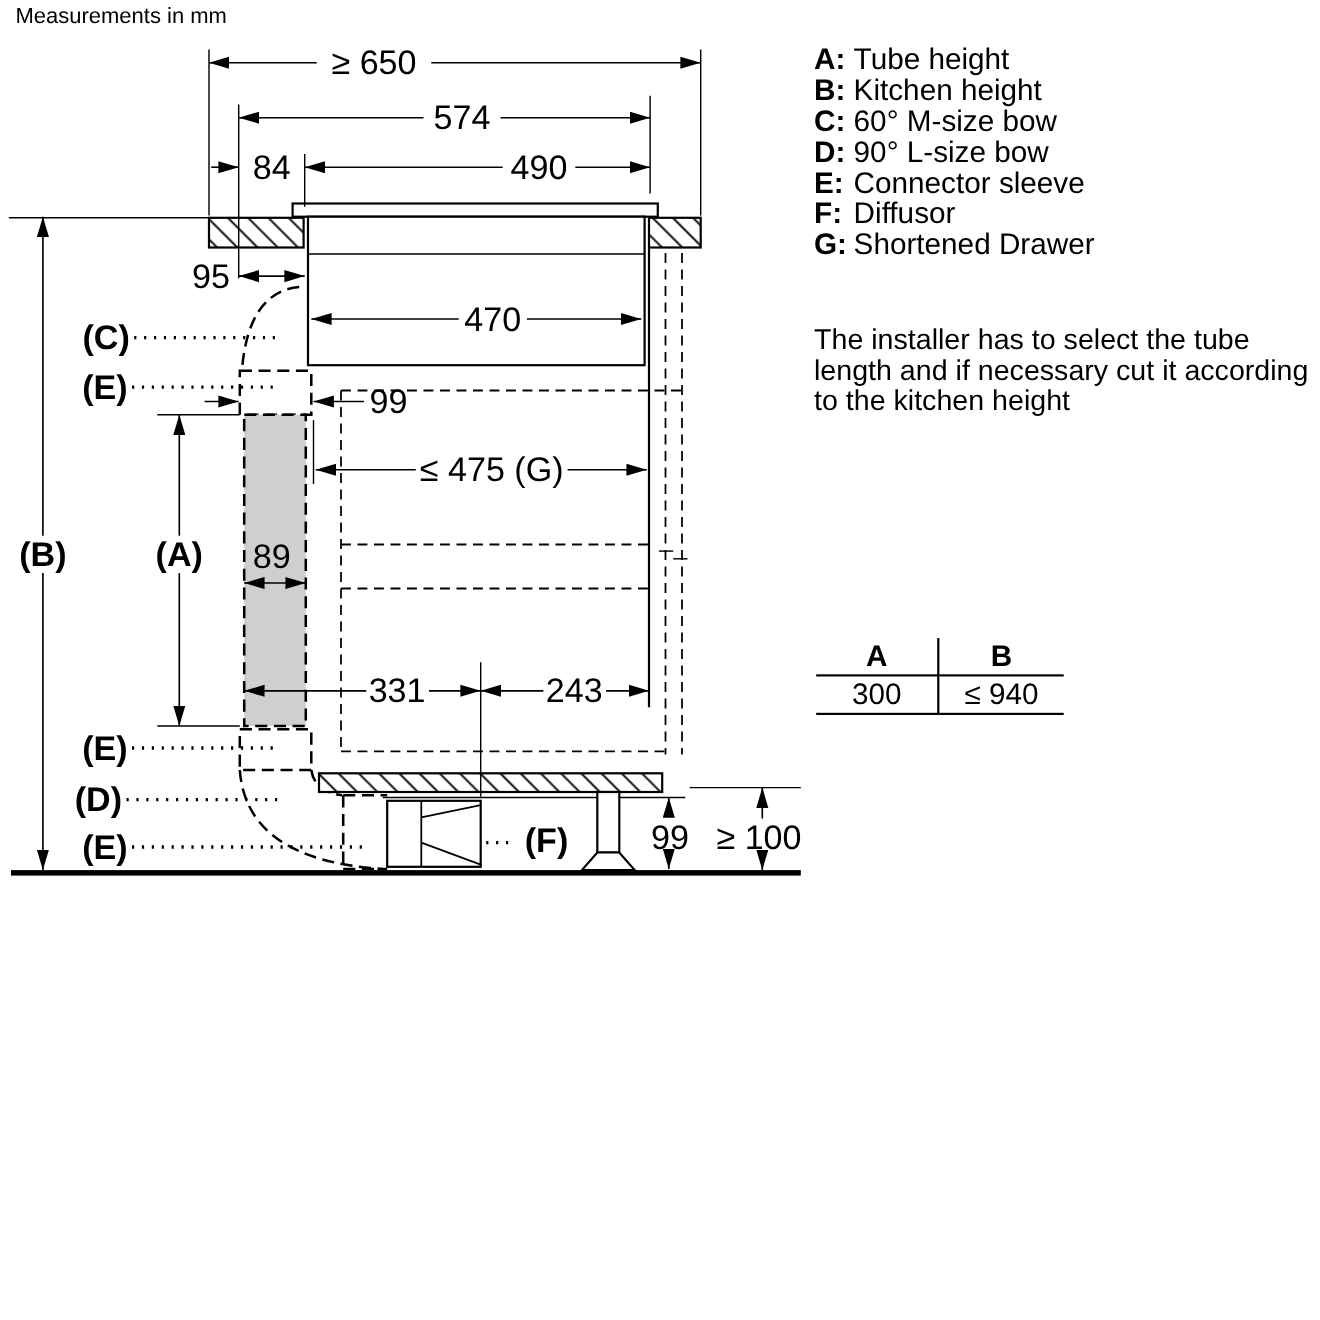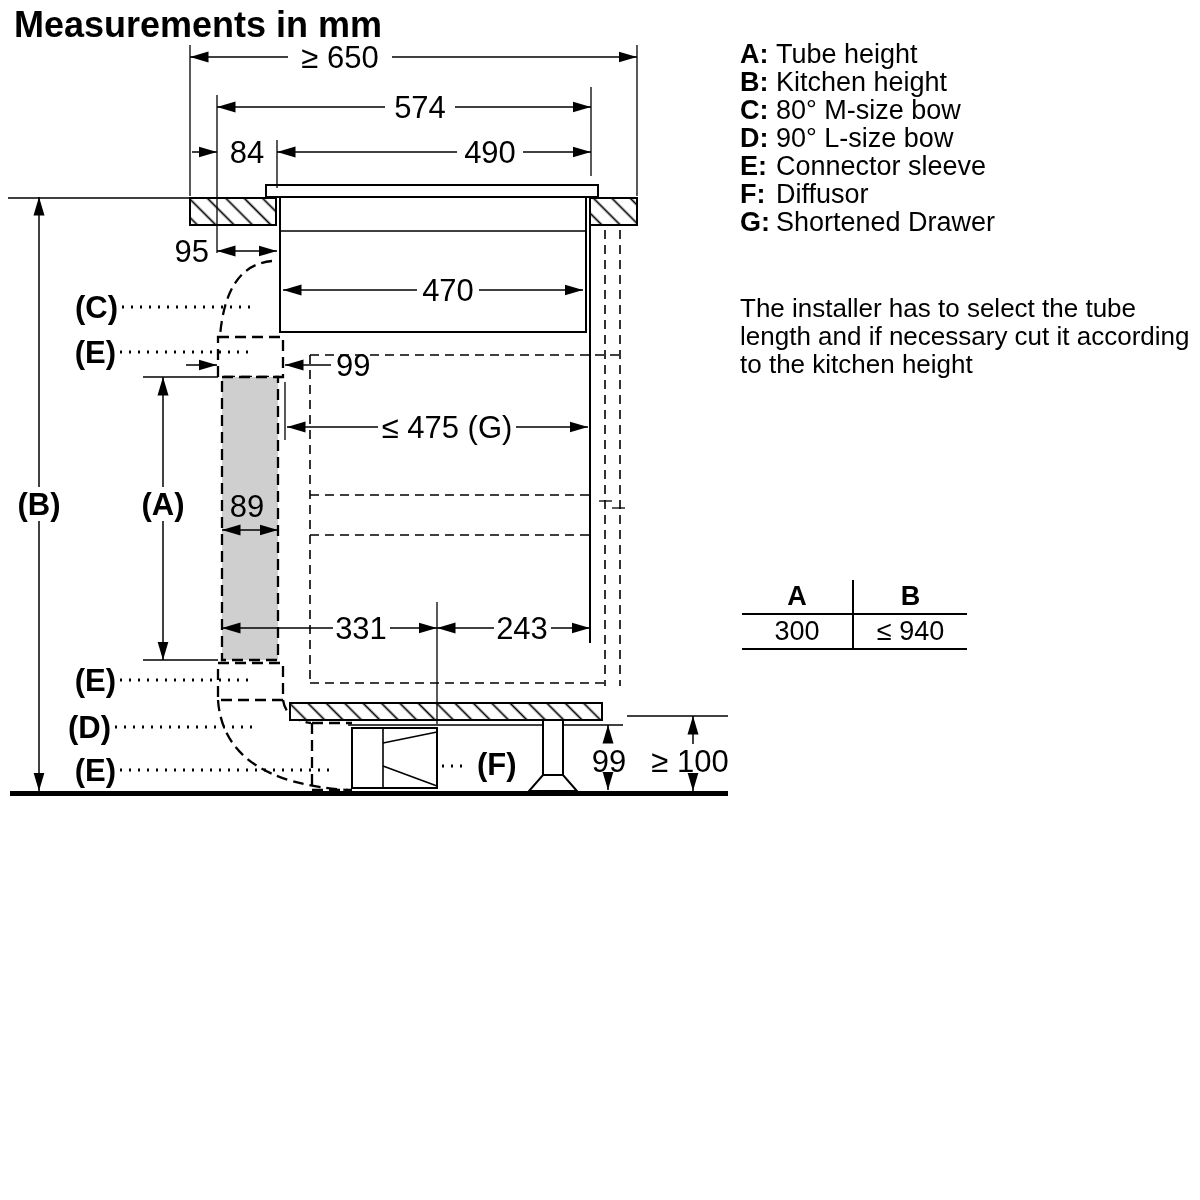--- a/index.html
+++ b/index.html
@@ -1,21 +1,21 @@
 <!DOCTYPE html>
 <html><head>
 <meta charset="utf-8">
 <style>
   html,body{margin:0;padding:0;}
   body{
     width:1200px;height:1200px;background:#ffffff;position:relative;
     font-family:"Liberation Sans", sans-serif;color:#000;overflow:hidden;
   }
   .page-title{
-    position:absolute;left:14px;top:4px;font-size:36px;letter-spacing:0;font-weight:bold;
+    position:absolute;left:14px;top:4px;font-size:20px;letter-spacing:0;
   }
   .diagram-wrap{position:absolute;left:0;top:0;text-align:right;}
   svg text{
     font-family:"Liberation Sans", sans-serif;
     font-size:31px;fill:#000;dominant-baseline:central;
   }
   svg text.lbl{font-weight:bold;}
   .right-col{position:absolute;left:740px;top:40px;width:460px;}
   .legend{font-size:27px;line-height:28px;}
   .legend-row{display:flex;}
@@ -231,21 +231,21 @@
   <div class="legend-row">
     <span class="legend-key">A:</span>
     <span>Tube height</span>
   </div>
   <div class="legend-row">
     <span class="legend-key">B:</span>
     <span>Kitchen height</span>
   </div>
   <div class="legend-row">
     <span class="legend-key">C:</span>
-    <span>80° M-size bow</span>
+    <span>60° M-size bow</span>
   </div>
   <div class="legend-row">
     <span class="legend-key">D:</span>
     <span>90° L-size bow</span>
   </div>
   <div class="legend-row">
     <span class="legend-key">E:</span>
     <span>Connector sleeve</span>
   </div>
   <div class="legend-row">

